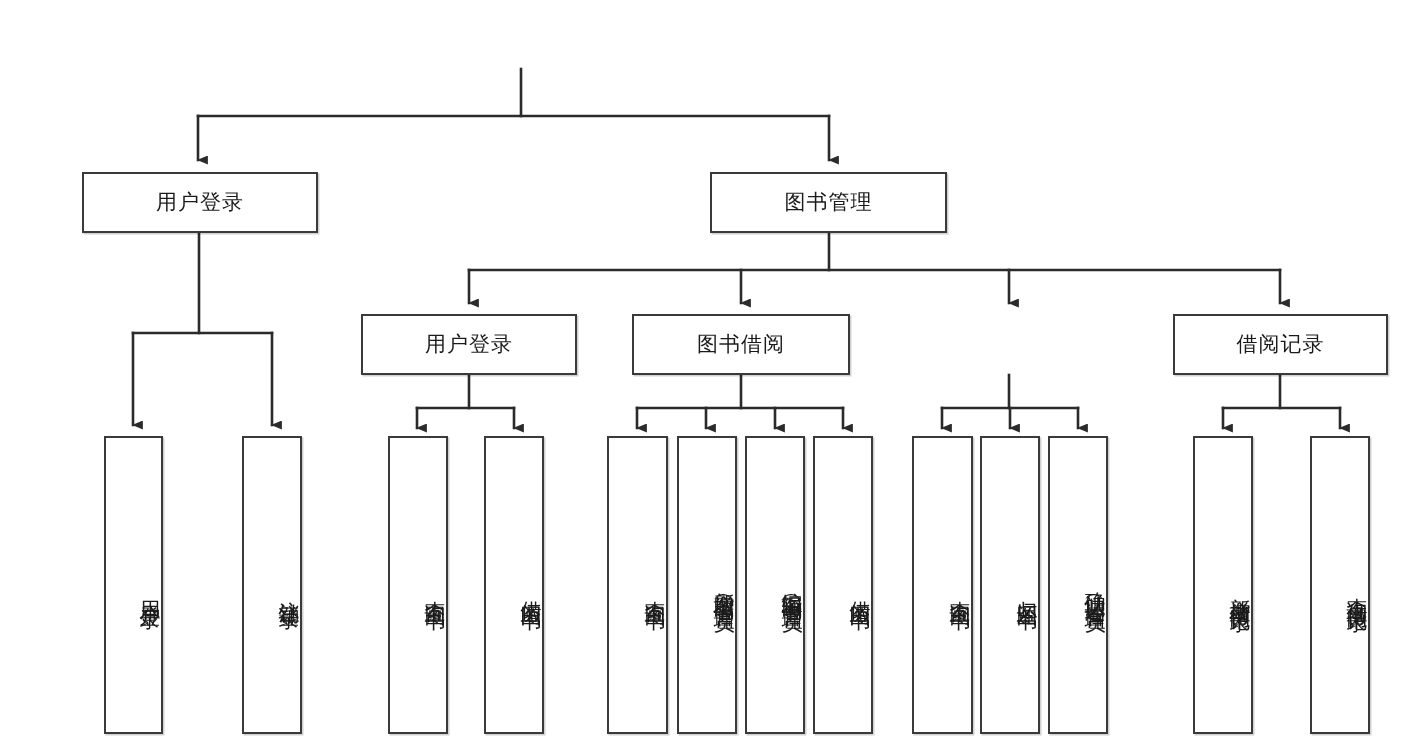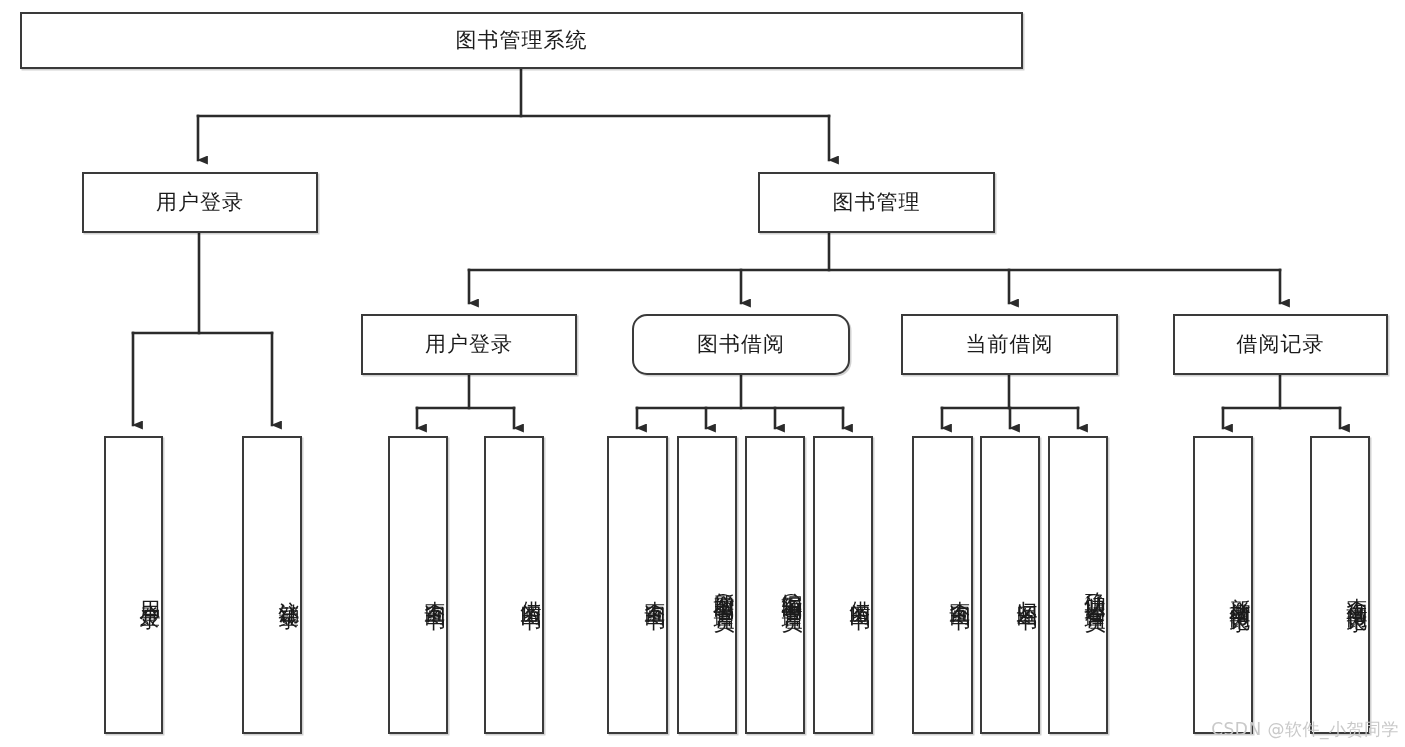--- a/index.html
+++ b/index.html
@@ -115,43 +115,40 @@
       <path d="M 1010 408 L 1010 428" marker-end="url(#arrow)"></path>
       <path d="M 1078 408 L 1078 428" marker-end="url(#arrow)"></path>
 
       <path d="M 1280 375 L 1280 408"></path>
       <path d="M 1223 408 L 1340 408"></path>
       <path d="M 1223 408 L 1223 428" marker-end="url(#arrow)"></path>
       <path d="M 1340 408 L 1340 428" marker-end="url(#arrow)"></path>
     </g>
   </svg>
 
-  <div class="node h" style="left:20px; top:12px; width:1003px; height:57px;">图书管理系统</div>
 
   <div class="node h" style="left:82px; top:172px; width:236px; height:61px;">用户登录</div>
-  <div class="node h" style="left:710px; top:172px; width:237px; height:61px;margin-left:48px;">图书管理</div>
+  <div class="node h" style="left:710px; top:172px; width:237px; height:61px;">图书管理</div>
 
   <div class="node h" style="left:361px; top:314px; width:216px; height:61px;">用户登录</div>
-  <div class="node h" style="left:632px; top:314px; width:218px; height:61px;border-radius:15px;">图书借阅</div>
-  <div class="node h" style="left:901px; top:314px; width:217px; height:61px;">当前借阅</div>
+  <div class="node h" style="left:632px; top:314px; width:218px; height:61px;">图书借阅</div>
   <div class="node h" style="left:1173px; top:314px; width:215px; height:61px;text-align:right;">借阅记录</div>
 
   <div class="node v" style="left:104px; top:436px; width:59px; height:298px;">用户登录</div>
   <div class="node v" style="left:242px; top:436px; width:60px; height:298px;">注销登录</div>
 
   <div class="node v" style="left:388px; top:436px; width:60px; height:298px;">查询图书</div>
   <div class="node v" style="left:484px; top:436px; width:60px; height:298px;">借阅图书</div>
 
   <div class="node v" style="left:607px; top:436px; width:61px; height:298px;">查询图书</div>
   <div class="node v tall" style="left:677px; top:436px; width:60px; height:298px;">新增图书（管理员）</div>
   <div class="node v tall" style="left:745px; top:436px; width:60px; height:298px;">编辑图书（管理员）</div>
   <div class="node v" style="left:813px; top:436px; width:60px; height:298px;">借阅图书</div>
 
   <div class="node v" style="left:912px; top:436px; width:61px; height:298px;">查询图书</div>
   <div class="node v" style="left:980px; top:436px; width:60px; height:298px;">归还图书</div>
   <div class="node v tall" style="left:1048px; top:436px; width:60px; height:298px;">确认归还（管理员）</div>
 
   <div class="node v" style="left:1193px; top:436px; width:60px; height:298px;">新增借阅记录</div>
   <div class="node v" style="left:1310px; top:436px; width:60px; height:298px;">查询借阅记录</div>
 
-  <div class="watermark">CSDN @软件_小贺同学</div>
 
 </div>
 
 </body></html>

